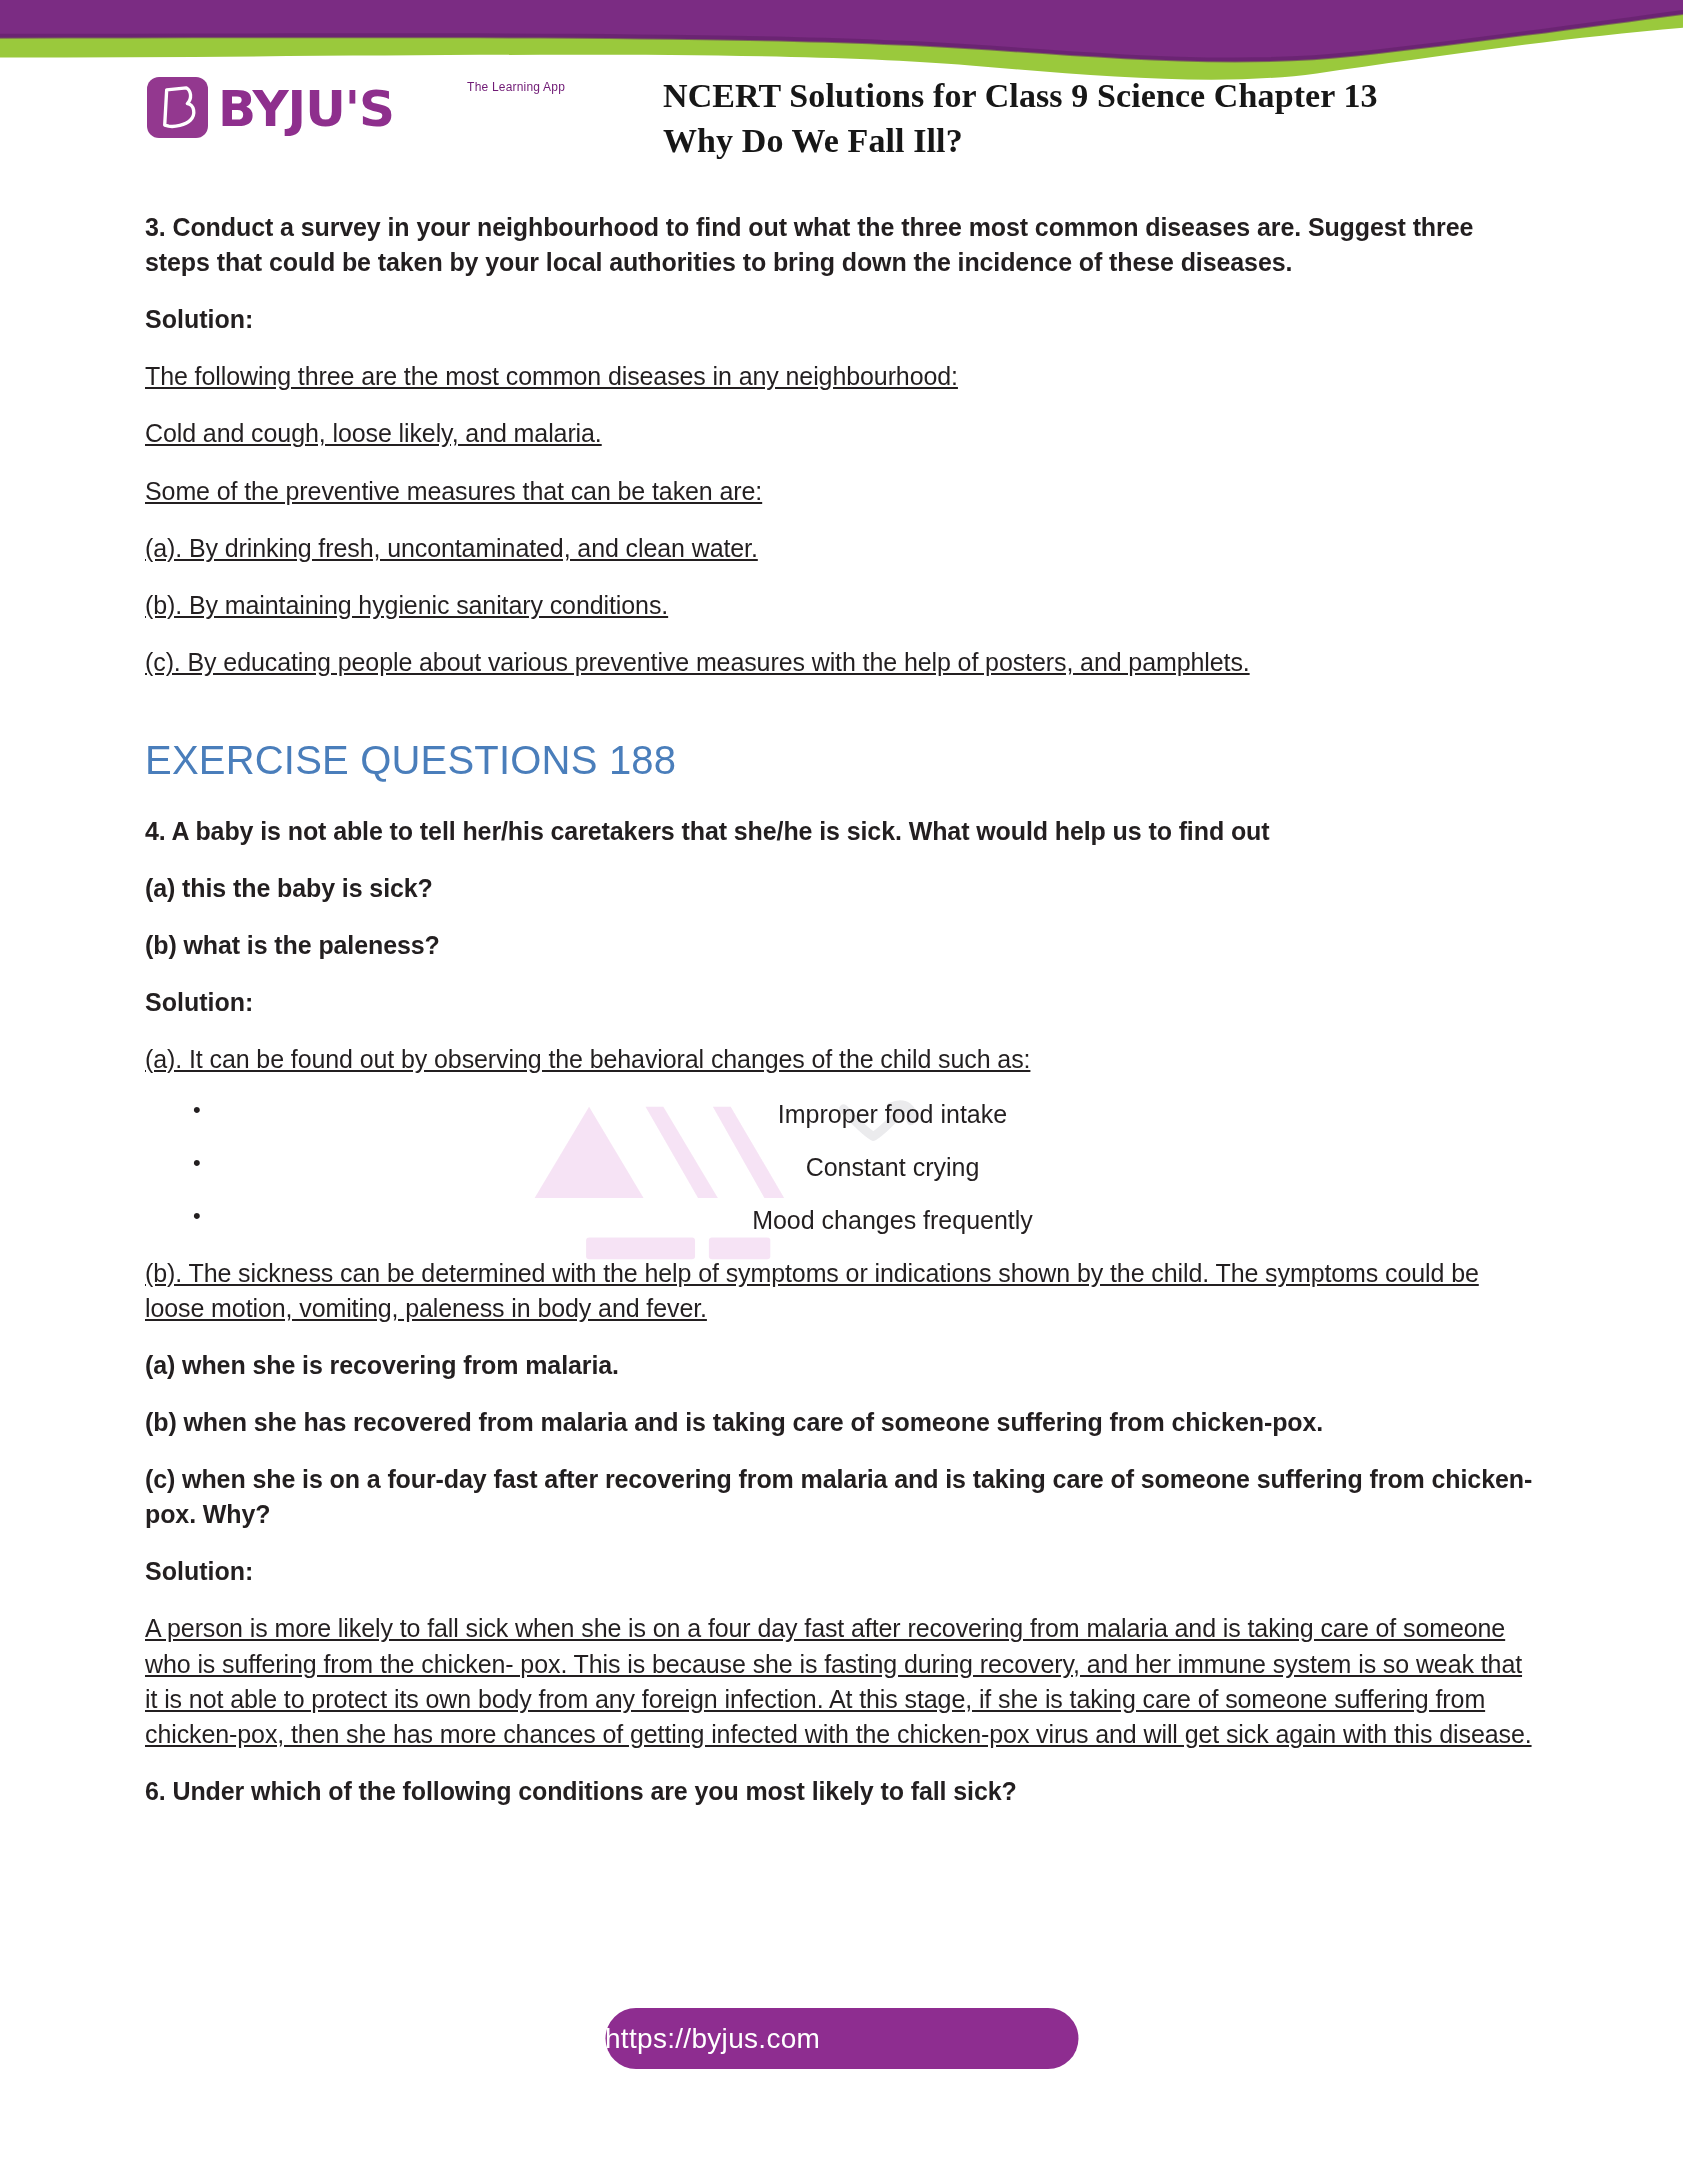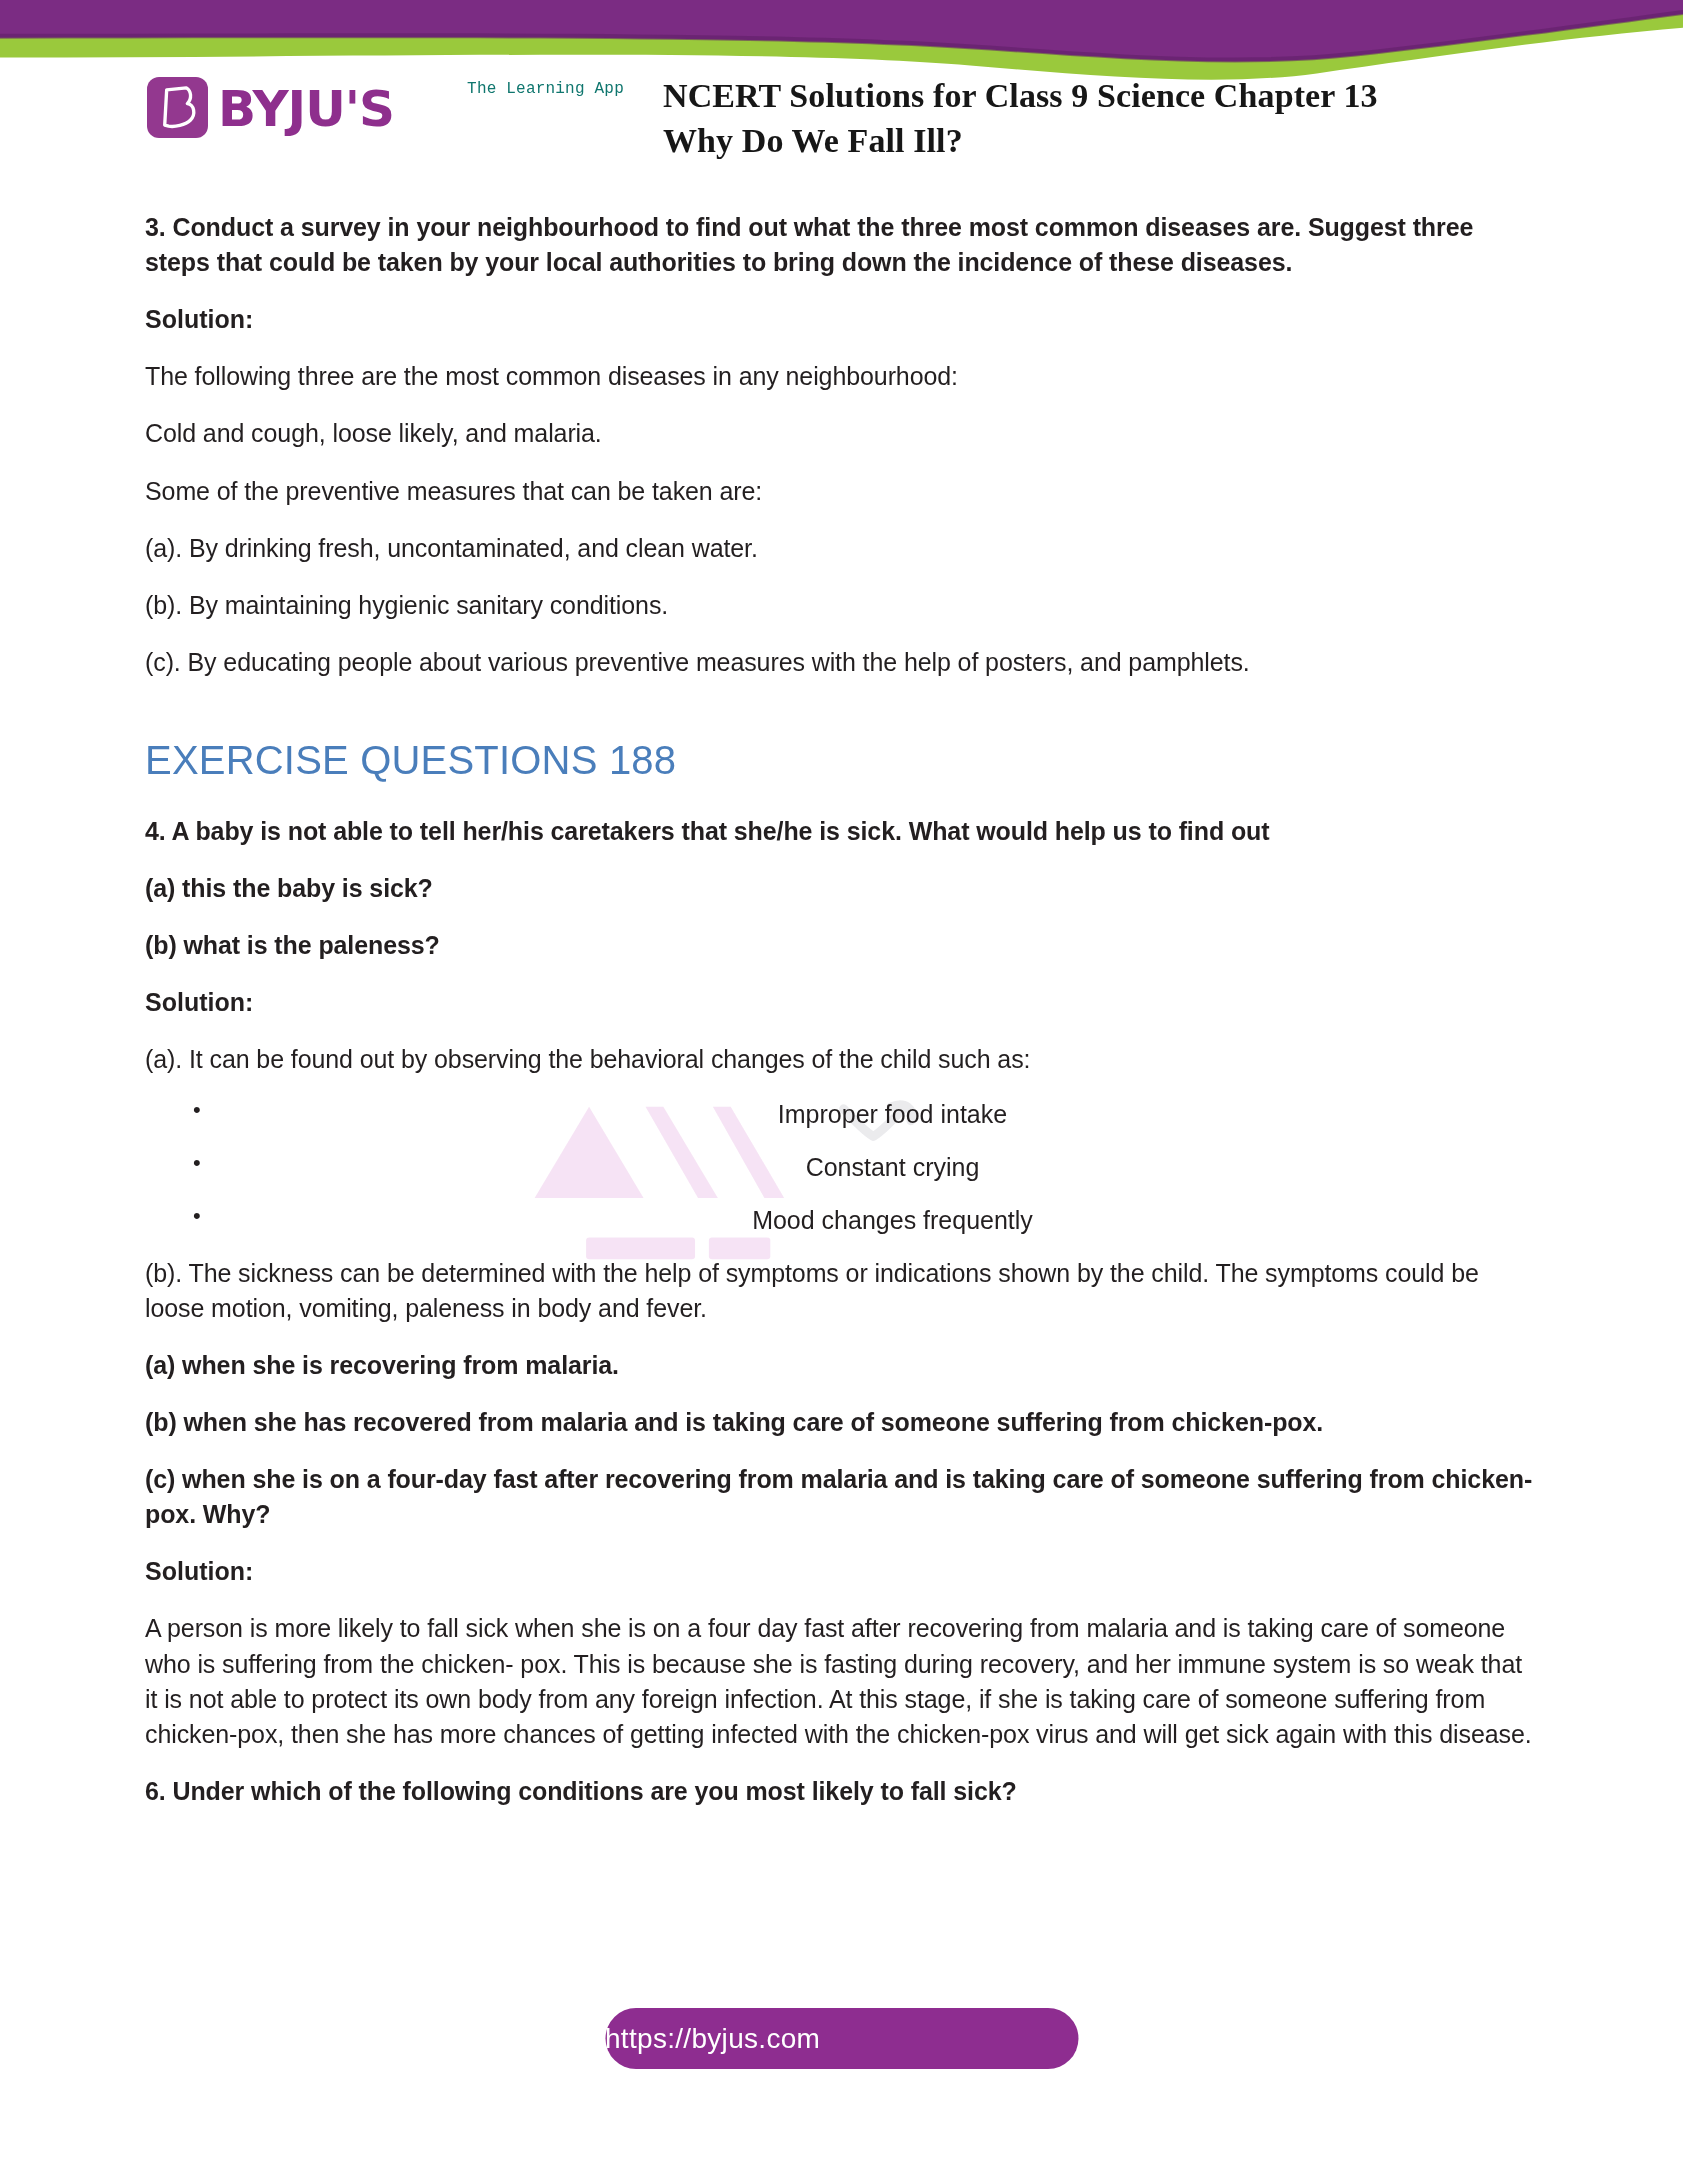--- a/index.html
+++ b/index.html
@@ -56,23 +56,23 @@
     font-weight: bold;
     font-size: 50px;
     letter-spacing: -1px;
     color: #8e2f8d;
     line-height: 1;
     margin-left: 10px;
     position: relative;
     top: 1px;
   }
   .logo-tagline {
-    font-family: Liberation Mono, monospace;
-    font-size: 16px;
-    color: #0f766e;
+    font-family: Liberation Sans, sans-serif;
+    font-size: 12px;
+    color: #701a75;
     margin-left: 73px;
     margin-top: 3px;
     letter-spacing: 0.2px;
   }
 
   
   .doc-title {
     position: absolute;
     right: 30px;
     top: 73px;
@@ -121,20 +121,21 @@
     font-weight: bold;
     line-height: 1.40;
     margin-bottom: 22px;
   }
   .body-text {
     font-size: 25px;
     font-weight: normal;
     line-height: 1.41;
     margin-bottom: 22px;
     letter-spacing: -0.1px;
+    text-decoration: underline;
   }
   .tight { margin-bottom: 20px; }
 
   .section-head {
     font-size: 40px;
     font-weight: normal;
     color: #4a7ebb;
     line-height: 1.2;
     margin-top: 55px;
     margin-bottom: 30px;

